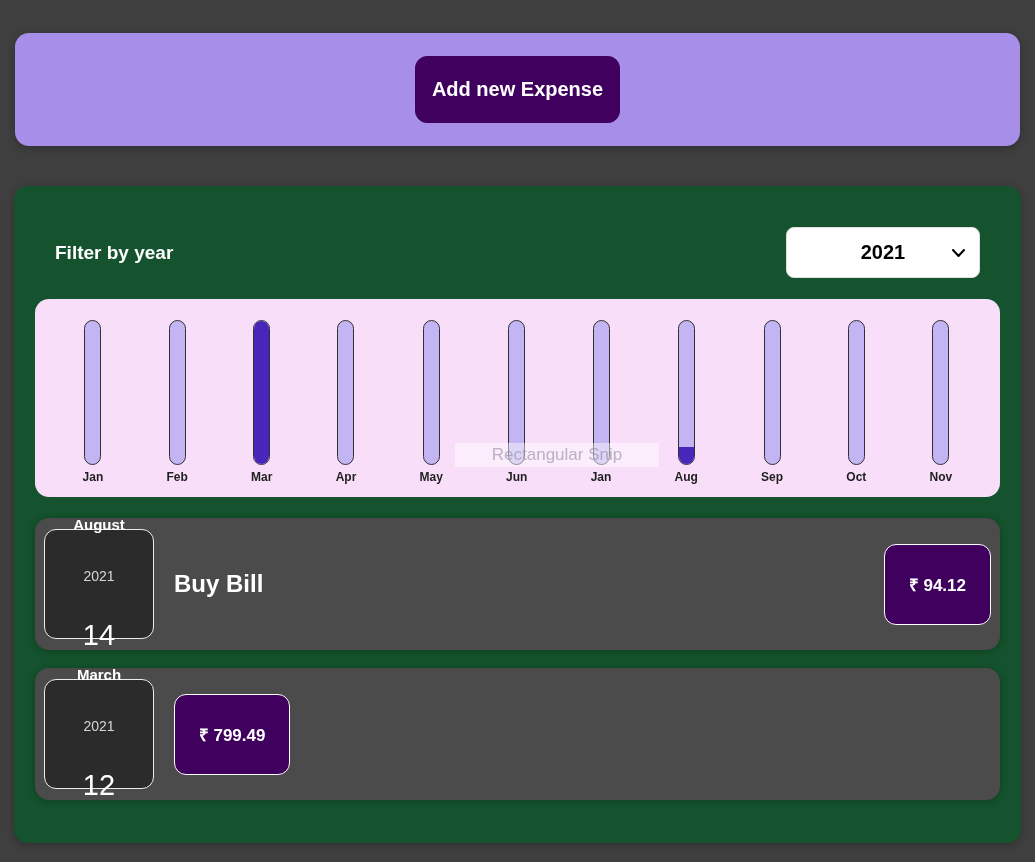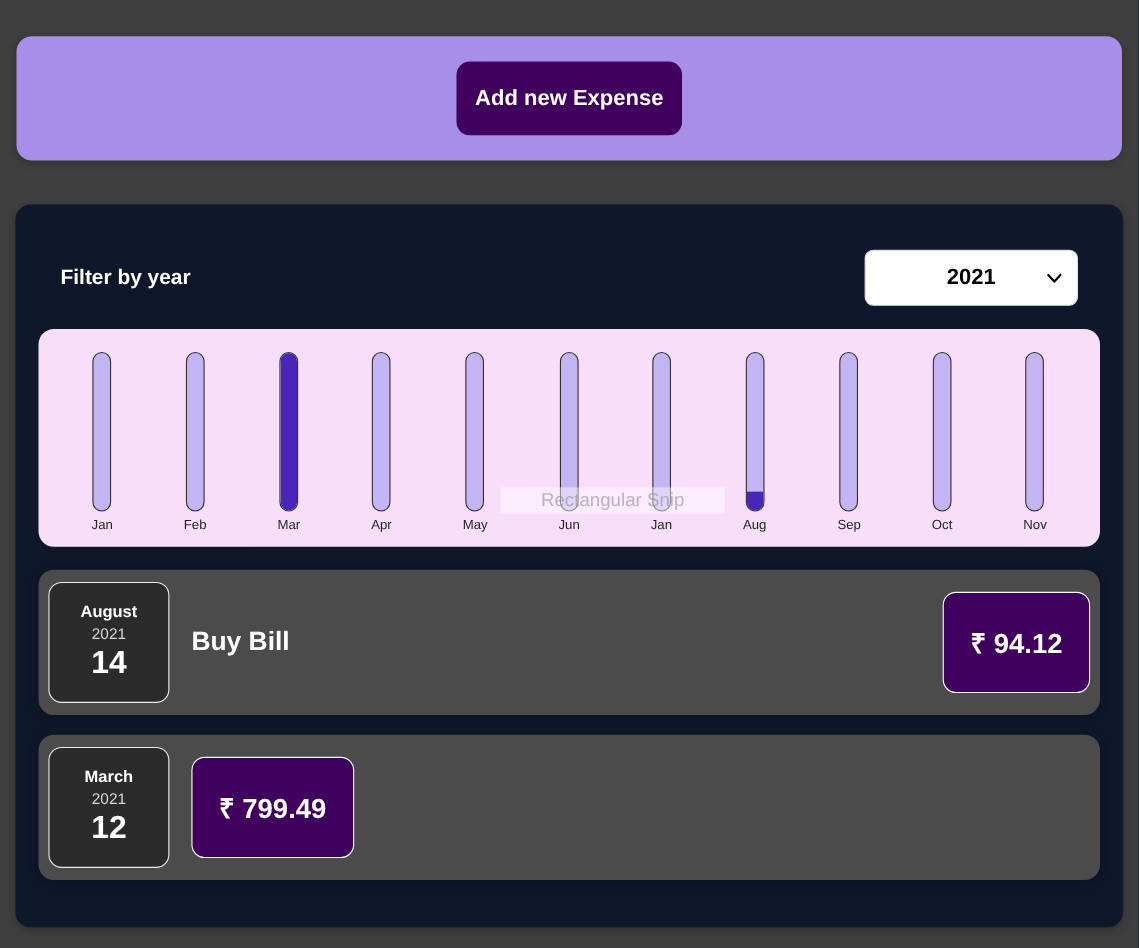--- a/index.html
+++ b/index.html
@@ -26,21 +26,21 @@
     font-size: 20px; font-weight: 600;
     border: 1px solid #40005d;
     border-radius: 12px;
     padding: 21px 16px;
     cursor: pointer;
   }
 
   
   .card {
     margin: 40px 14px 0 14px;
-    background: #0f172a;
+    background: #14532d;
     border-radius: 14px;
     padding: 16px 21px 43px 21px;
     box-shadow: 0 2px 8px rgba(0,0,0,0.25);
   }
 
   .filter-row {
     margin-top: 25px;
     padding: 0 20px;
     display: flex; align-items: center; justify-content: space-between;
   }
@@ -79,21 +79,21 @@
     width: 17px; height: 145px;
     background: #c3b4f3;
     border: 1px solid #313131;
     border-radius: 10px;
     overflow: hidden;
     display: flex; flex-direction: column; justify-content: flex-end;
   }
   .chart-bar-fill { width: 100%; background: #4826b9; }
   .chart-bar-label {
     margin-top: 5px;
-    font-size: 12px; font-weight: normal; color: #1f1f1f;
+    font-size: 12px; font-weight: bold; color: #1f1f1f;
   }
   .snip-artifact {
     position: absolute;
     left: 420px; top: 144px;
     width: 204px; height: 24px;
     background: rgba(255,255,255,0.45);
     display: flex; align-items: center; justify-content: center;
     font-size: 17px;
     color: rgba(150,144,165,0.65);
     pointer-events: none;
@@ -113,37 +113,38 @@
   }
   .expense-item + .expense-item { margin-top: 18px; }
   .date-box {
     width: 110px; height: 110px;
     flex-shrink: 0;
     background: #2b2b2b;
     border: 1px solid #ececec;
     border-radius: 12px;
     display: flex; flex-direction: column; align-items: center; justify-content: center;
     color: #ffffff;
+    gap: 32px;
   }
   .date-month { font-size: 15px; font-weight: bold; }
   .date-year  { font-size: 14px; color: #d6d6d6; margin-top: 3px; }
-  .date-day   { font-size: 29px; font-weight: bold; margin-top: 3px; }
+  .date-day   { font-size: 29px; font-weight: normal; margin-top: 3px; }
   .expense-title {
     flex: 1;
     margin: 0;
     color: #ffffff;
     font-size: 24px; font-weight: bold;
   }
   .price-badge {
     background: #40005d;
     color: #ffffff;
     border: 1px solid #ffffff;
     border-radius: 12px;
     padding: 28px 24px;
-    font-size: 25px; font-weight: bold;
+    font-size: 17px; font-weight: bold;
     white-space: nowrap;
   }
 </style>
 </head>
 <body>
 
 <div>
 
   <div class="banner">
     <button class="add-btn">Add new Expense</button>

